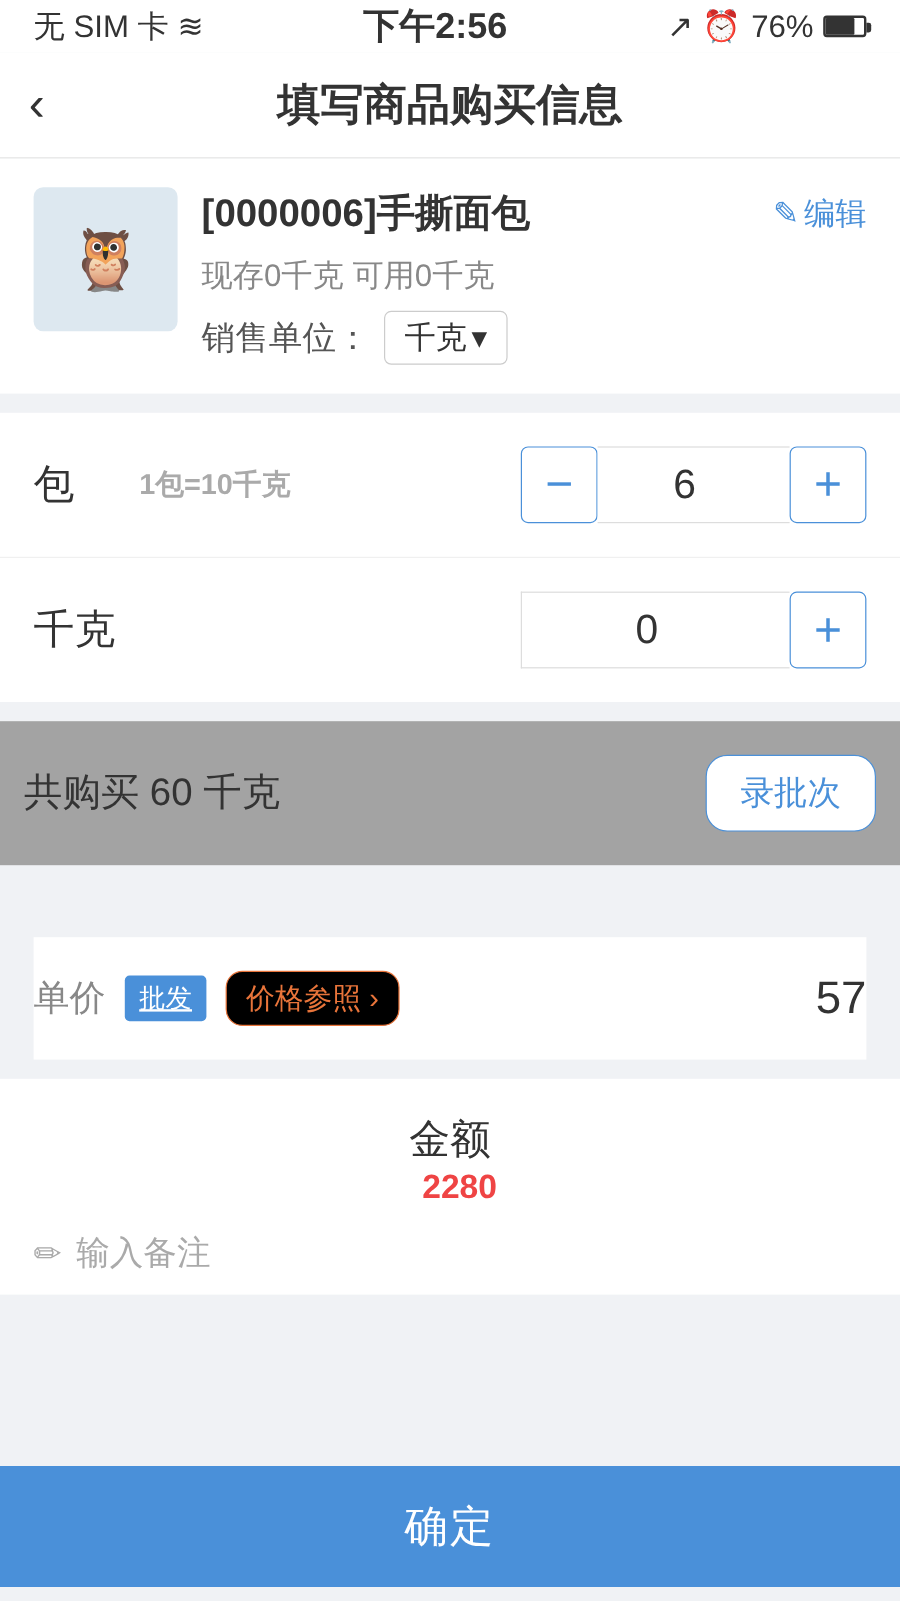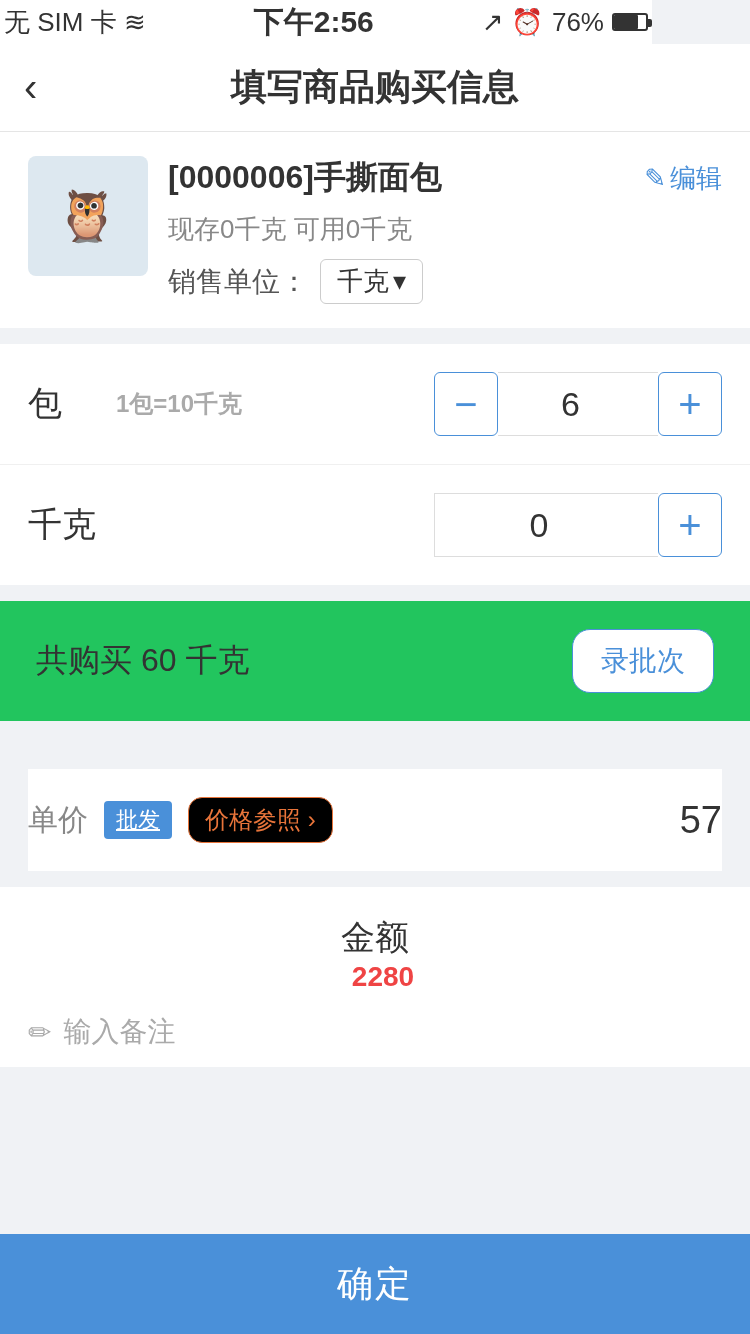--- a/index.html
+++ b/index.html
@@ -8,27 +8,27 @@
       width: 750px;
       min-height: 1334px;
       font-family: -apple-system, "PingFang SC", "Helvetica Neue", Arial, sans-serif;
       background: #f0f2f5;
       font-size: 32px;
       color: #333;
     }
 
     
     .status-bar {
-      width: 652px;
+      width: 750px;
       height: 44px;
       background: #fff;
       display: flex;
       align-items: center;
       justify-content: space-between;
-      padding: 0 4px;
+      padding: 0 28px;
       font-size: 28px;
       font-weight: 500;
     }
     .status-left { display: flex; align-items: center; gap: 10px; font-size: 26px; }
     .status-center { font-size: 30px; font-weight: 600; }
     .status-right { display: flex; align-items: center; gap: 8px; font-size: 26px; }
 
     
     .nav-bar {
       width: 750px;
@@ -181,26 +181,26 @@
       border: 1px solid #ddd;
       border-right: none;
       text-align: center;
       font-size: 34px;
       color: #333;
       background: #fff;
     }
 
     
     .total-row {
-      background: #22c55e;
-      margin-bottom: 20px;
+      background: #a3a3a3;
+      margin-bottom: 32px;
       display: flex;
       align-items: center;
       justify-content: space-between;
-      padding: 28px 36px;
+      padding: 28px 20px;
     }
     .record-btn {
       border: 1px solid #4a90d9;
       border-radius: 18px;
       padding: 12px 28px;
       font-size: 28px;
       color: #4a90d9;
       background: #fff;
       cursor: pointer;
     }
@@ -273,21 +273,21 @@
 
     
     .spacer {
       background: #f0f2f5;
       height: 340px;
     }
 
     
     .confirm-btn {
       position: fixed;
-      bottom: 0;
+      bottom: 12px;
       left: 0;
       width: 750px;
       height: 100px;
       background: #4a90d9;
       color: #fff;
       font-size: 36px;
       font-weight: 500;
       display: flex;
       align-items: center;
       justify-content: center;

